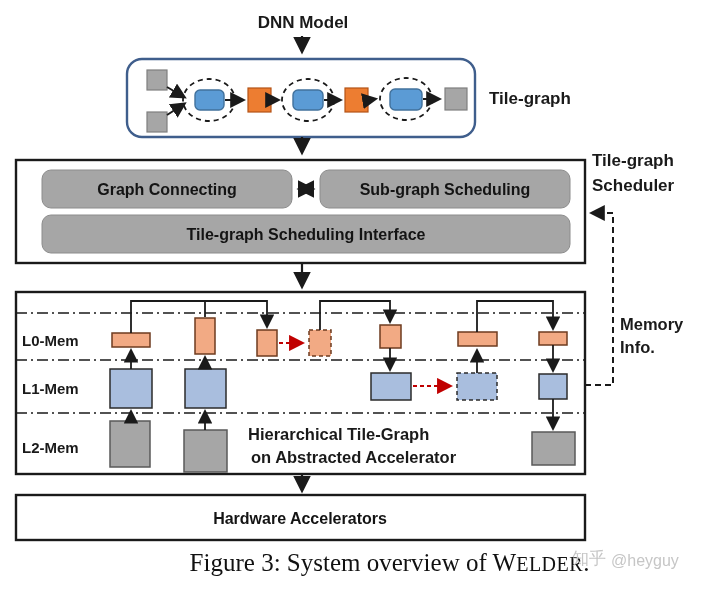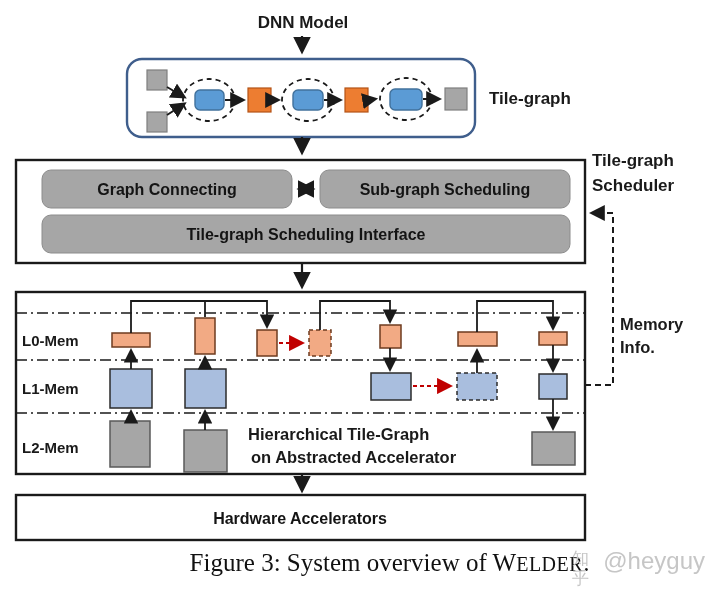--- a/index.html
+++ b/index.html
@@ -12,21 +12,21 @@
     font-family:"Liberation Serif",serif;font-size:25px;color:#111;
     white-space:nowrap;
     margin-left:43px;
   }
   #figure-caption .smallcaps{font-size:20px;letter-spacing:0.5px;}
   #watermark{
     position:absolute;left:572px;top:549px;display:flex;gap:5px;align-items:flex-start;
     font-family:"Liberation Sans",sans-serif;color:#c6c6c6;z-index:5;
   }
   #watermark .wm-logo{font-size:17px;line-height:20px;}
-  #watermark .wm-handle{font-size:24px;line-height:24px;}
+  #watermark .wm-handle{font-size:16px;line-height:24px;}
 </style>
 </head>
 <body>
 
 <svg width="705" height="545" viewBox="0 0 705 545">
   <defs>
     <marker id="ah" viewBox="0 0 10 10" refX="8" refY="5" markerWidth="8" markerHeight="8" orient="auto-start-reverse">
       <path d="M0,0 L10,5 L0,10 z" fill="#1a1a1a"></path>
     </marker>
     <marker id="ahr" viewBox="0 0 10 10" refX="8" refY="5" markerWidth="9" markerHeight="9" orient="auto">

